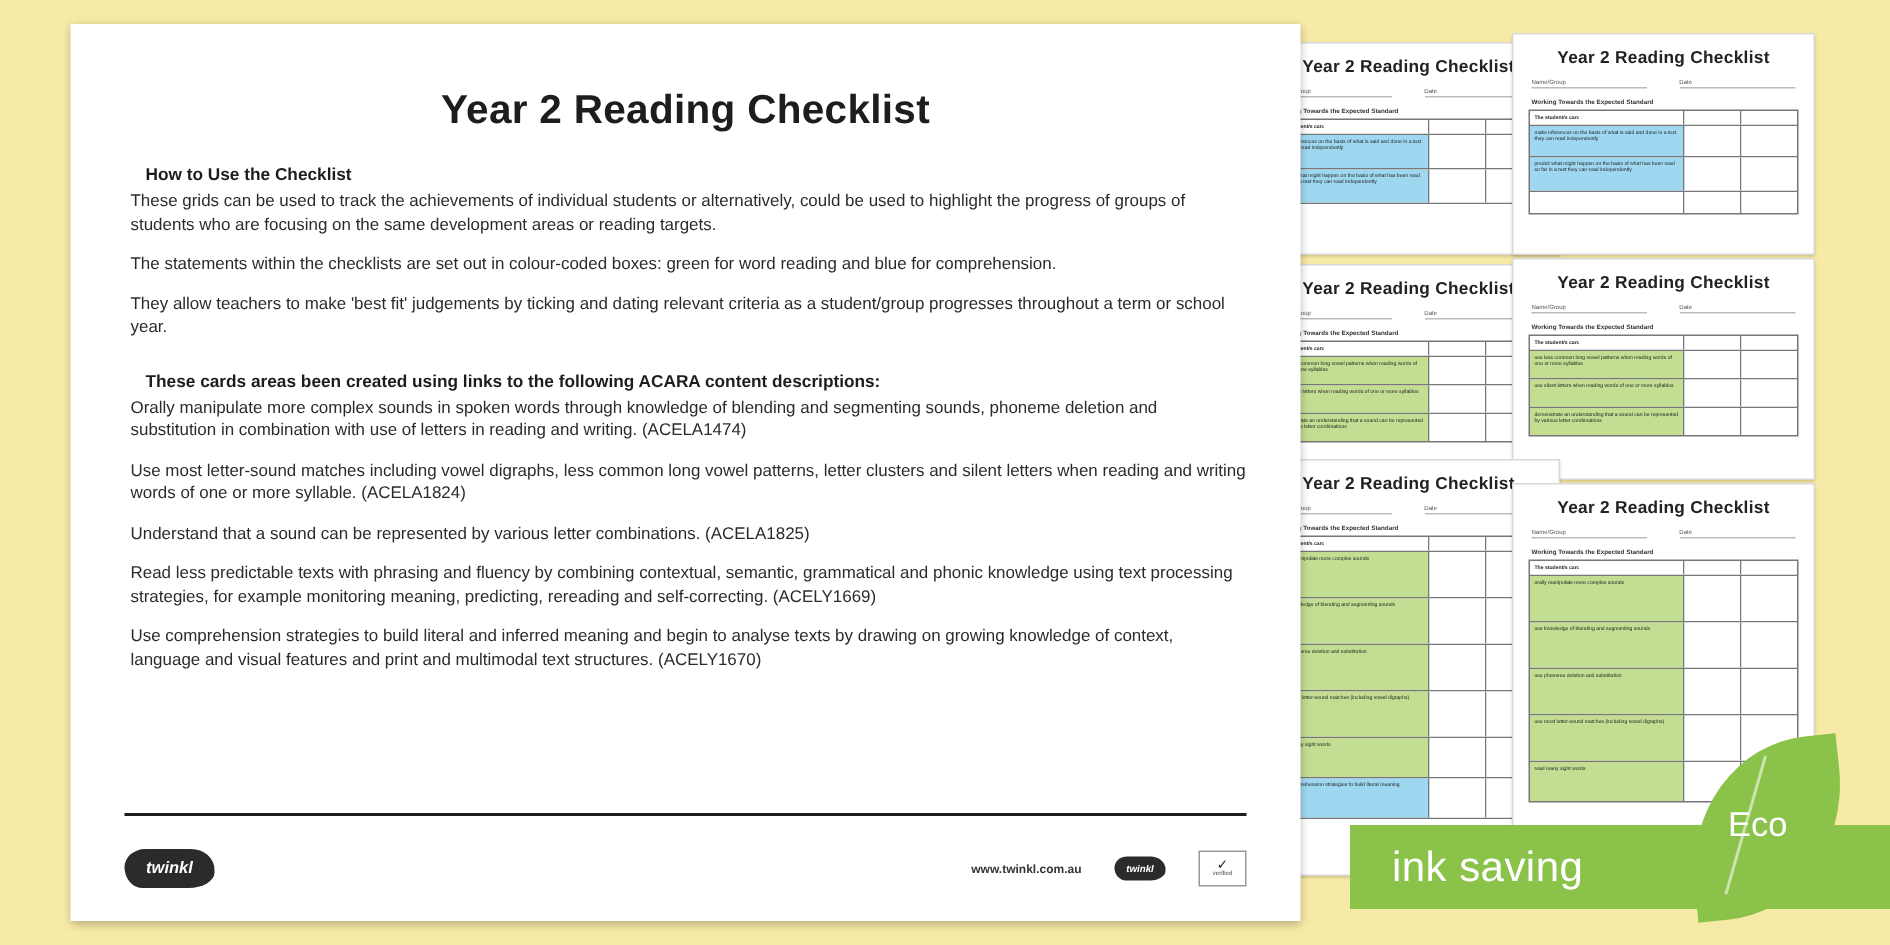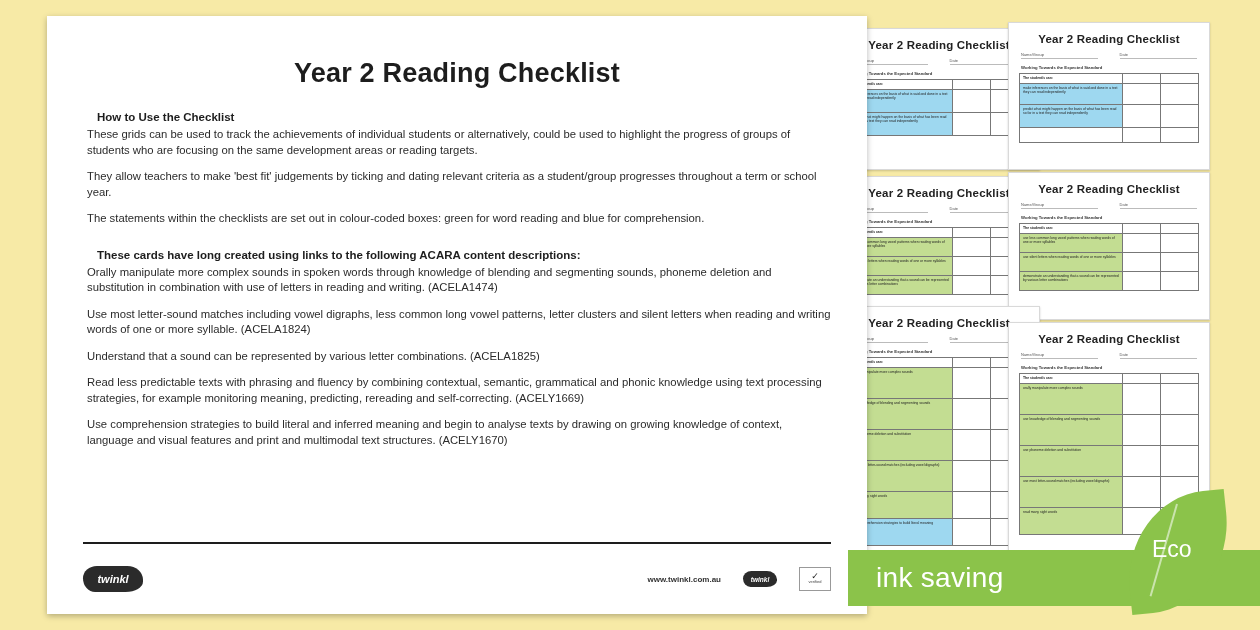--- a/index.html
+++ b/index.html
@@ -200,21 +200,21 @@
     line-height: 5px;
     text-align: center;
   }
   .badge-tick { font-size: 9px; color: #222; }
 
   
   .eco-ribbon {
     position: absolute;
     right: 0;
     bottom: 24px;
-    width: 412px;
+    width: 360px;
     height: 56px;
     background: #8bc34a;
     display: flex;
     align-items: center;
     padding-left: 28px;
     box-sizing: border-box;
   }
   .eco-text {
     font-size: 28px;
     color: #ffffff;
@@ -470,24 +470,24 @@
       </div>
     </div>
 
   </div>
 
   <div class="page">
     <h1 class="page-title">Year 2 Reading Checklist</h1>
 
     <div class="section-head">How to Use the Checklist</div>
     <p class="body-text">These grids can be used to track the achievements of individual students or alternatively, could be used to highlight the progress of groups of students who are focusing on the same development areas or reading targets.</p>
+    <p class="body-text">The statements within the checklists are set out in colour-coded boxes: green for word reading and blue for comprehension.</p>
     <p class="body-text">They allow teachers to make 'best fit' judgements by ticking and dating relevant criteria as a student/group progresses throughout a term or school year.</p>
-    <p class="body-text">The statements within the checklists are set out in colour-coded boxes: green for word reading and blue for comprehension.</p>
-
-    <div class="section-head gap-lg">These cards have long created using links to the following ACARA content descriptions:</div>
+
+    <div class="section-head gap-lg">These cards areas been created using links to the following ACARA content descriptions:</div>
     <p class="body-text">Orally manipulate more complex sounds in spoken words through knowledge of blending and segmenting sounds, phoneme deletion and substitution in combination with use of letters in reading and writing. (ACELA1474)</p>
     <p class="body-text">Use most letter-sound matches including vowel digraphs, less common long vowel patterns, letter clusters and silent letters when reading and writing words of one or more syllable. (ACELA1824)</p>
     <p class="body-text">Understand that a sound can be represented by various letter combinations. (ACELA1825)</p>
     <p class="body-text">Read less predictable texts with phrasing and fluency by combining contextual, semantic, grammatical and phonic knowledge using text processing strategies, for example monitoring meaning, predicting, rereading and self-correcting. (ACELY1669)</p>
     <p class="body-text">Use comprehension strategies to build literal and inferred meaning and begin to analyse texts by drawing on growing knowledge of context, language and visual features and print and multimodal text structures. (ACELY1670)</p>
 
     <div class="footer">
       <div class="logo-blob">twinkl</div>
       <div class="footer-right">
         <div class="footer-url">www.twinkl.com.au</div>

